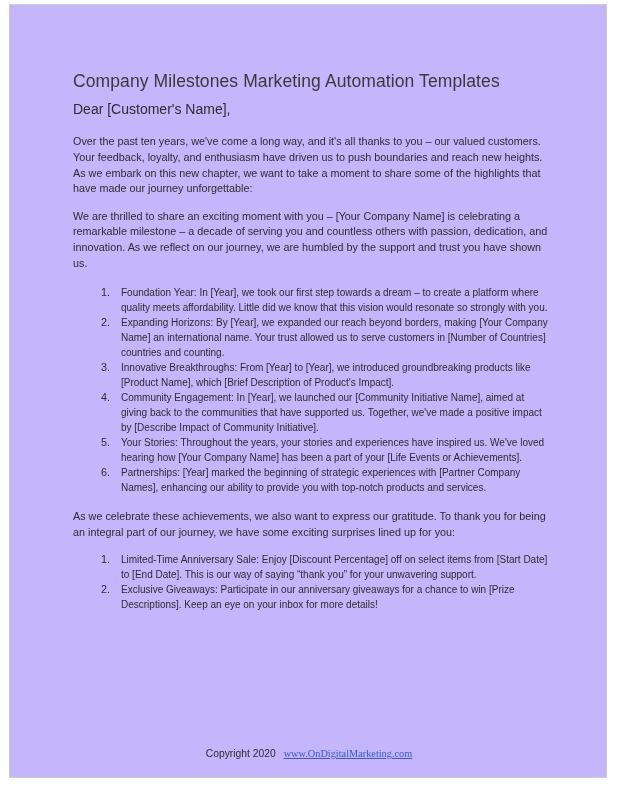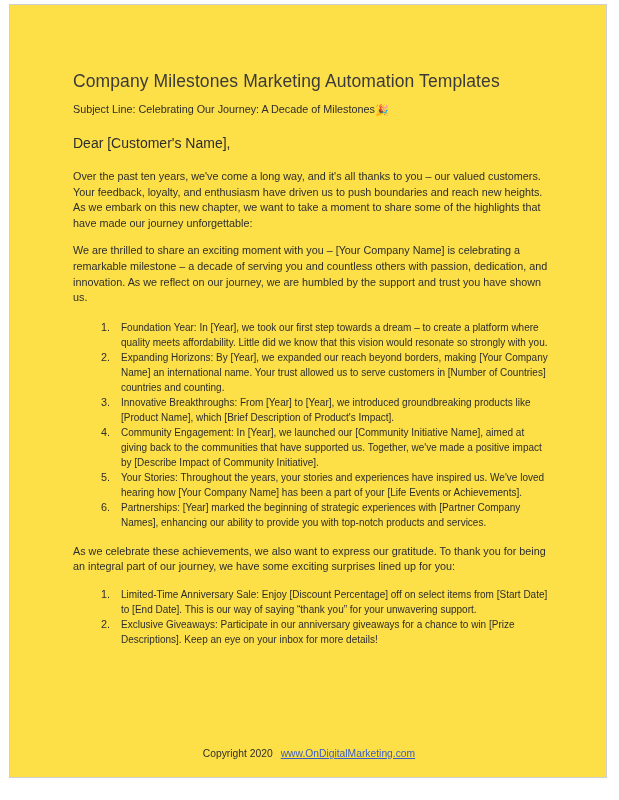--- a/index.html
+++ b/index.html
@@ -15,21 +15,21 @@
     -webkit-font-smoothing: antialiased;
   }
 
   
   #page-sheet {
     position: absolute;
     left: 9px;
     top: 4px;
     width: 598px;
     height: 774px;
-    background: #fde047;
+    background: #c4b5fd;
     border: 1px solid #cfcfcf;
     box-sizing: border-box;
     overflow: hidden;
   }
 
   #doc-body {
     position: absolute;
     left: 63px;
     top: 66px;
     width: 480px;
@@ -109,32 +109,32 @@
     width: 598px;
     text-align: center;
     font-size: 10.3px;
     color: #2d2d2d;
     line-height: 14px;
   }
   #footer-link {
     color: #3b5cc4;
     text-decoration: underline;
     margin-left: 8px;
+    font-family: Liberation Serif, serif;
   }
 </style>
 </head>
 <body>
 
 <div id="page-sheet">
 
   <div id="doc-body">
 
     <h1 id="doc-title">Company Milestones Marketing Automation Templates</h1>
 
-    <p class="subject-line"><span>Subject Line: Celebrating Our Journey: A Decade of Milestones</span><span class="emoji">🎉</span></p>
 
     <p class="salutation">Dear [Customer's Name],</p>
 
     <p class="para tight">Over the past ten years, we've come a long way, and it's all thanks to you – our valued customers. Your feedback, loyalty, and enthusiasm have driven us to push boundaries and reach new heights. As we embark on this new chapter, we want to take a moment to share some of the highlights that have made our journey unforgettable:</p>
 
     <p class="para">We are thrilled to share an exciting moment with you – [Your Company Name] is celebrating a remarkable milestone – a decade of serving you and countless others with passion, dedication, and innovation. As we reflect on our journey, we are humbled by the support and trust you have shown us.</p>
 
     <ol class="doc-list" id="milestones-list">
       <li>Foundation Year: In [Year], we took our first step towards a dream – to create a platform where quality meets affordability. Little did we know that this vision would resonate so strongly with you.</li>
       <li>Expanding Horizons: By [Year], we expanded our reach beyond borders, making [Your Company Name] an international name. Your trust allowed us to serve customers in [Number of Countries] countries and counting.</li>

